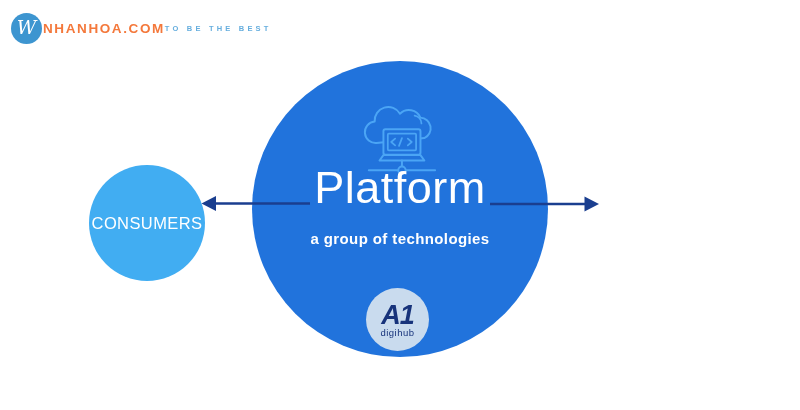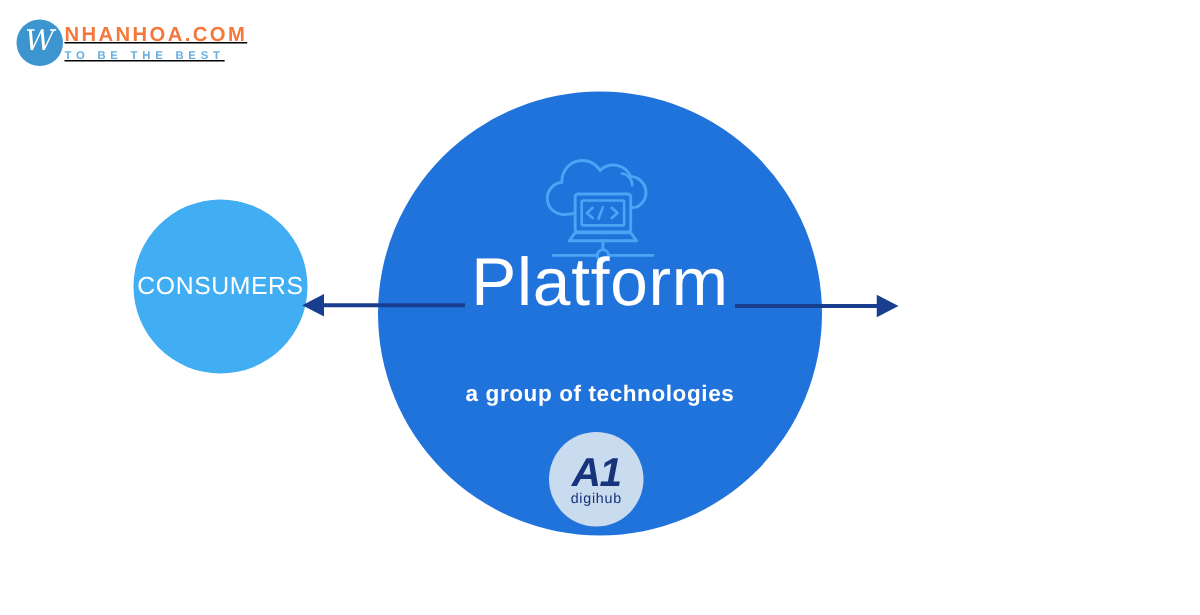--- a/index.html
+++ b/index.html
@@ -26,56 +26,56 @@
   .brand{position:absolute;top:13px;left:11px;display:flex;align-items:center;}
   .brand-circle{
     width:31px;height:31px;border-radius:50%;background:var(--logo-circle);
     display:flex;align-items:center;justify-content:center;flex:0 0 auto;
     z-index:2;
   }
   .brand-circle span{
     color:#fff;font-family:"DejaVu Serif", serif;font-style:italic;
     font-size:19px;line-height:1;transform:translateY(-1px);
   }
-  .brand-text{margin-left:1px;display:flex;flex-direction:column;text-decoration:underline;}
+  .brand-text{margin-left:1px;display:flex;flex-direction:row;}
   .brand-name{
     color:var(--brand-orange);font-size:13.5px;font-weight:700;
     letter-spacing:1.6px;line-height:14px;white-space:nowrap;
   }
   .brand-tagline{
     color:var(--brand-tagline-blue);font-size:7.5px;font-weight:700;
     letter-spacing:3.2px;line-height:9px;margin-top:2px;white-space:nowrap;
   }
 
   
   .circle{position:absolute;border-radius:50%;}
   .circle.side{
     width:116px;height:116px;background:var(--side-circle);
     display:flex;align-items:center;justify-content:center;
   }
   .circle.side span{
     color:#fff;font-size:16.5px;font-weight:500;letter-spacing:.4px;white-space:nowrap;
   }
-  .circle.left{left:89px;top:133px;}
+  .circle.left{left:89px;top:165px;}
   .circle.right{left:595px;top:147px;}
 
   .circle.center{
     left:252px;top:61px;width:296px;height:296px;background:var(--center-circle);
   }
   .icon{position:absolute;left:100px;top:41px;width:96px;height:78px;}
   .icon .st{stroke:var(--icon-stroke);stroke-width:2;fill:none;stroke-linecap:round;stroke-linejoin:round;}
   .icon .thin{stroke-width:1.8;}
   .icon .mask{fill:var(--center-circle);}
   .center-title{
     position:absolute;top:103px;left:0;width:100%;text-align:center;
     color:#fff;font-size:45px;font-weight:500;line-height:48px;letter-spacing:.5px;
   }
   .center-subtitle{
     position:absolute;top:169px;left:0;width:100%;text-align:center;
-    color:#fff;font-size:15px;font-weight:700;letter-spacing:.4px;margin-top:24px;
+    color:#fff;font-size:15px;font-weight:700;letter-spacing:.4px;
   }
 
   
   .badge{
     position:absolute;left:114px;top:227px;width:63px;height:63px;border-radius:50%;
     background:var(--badge-bg);display:flex;flex-direction:column;
     align-items:center;justify-content:center;
   }
   .badge-monogram{
     color:var(--badge-text);font-size:27px;font-weight:700;font-style:italic;

